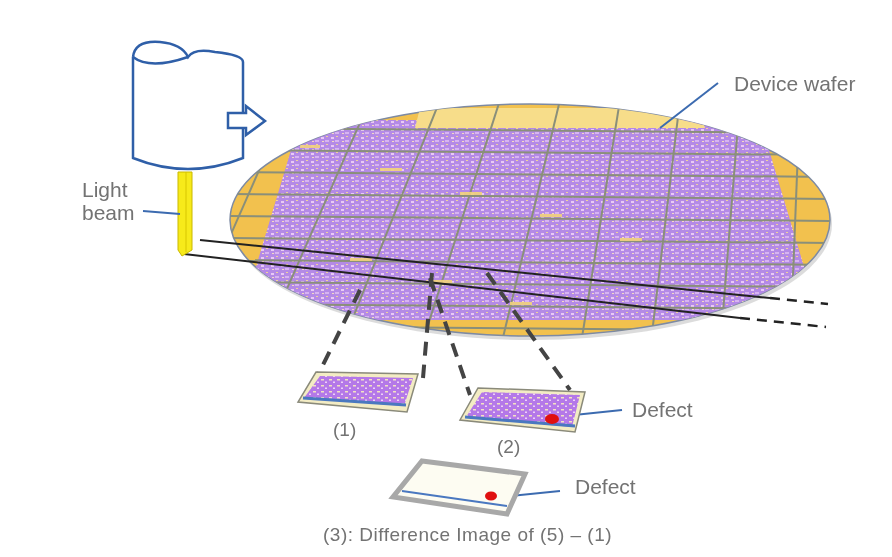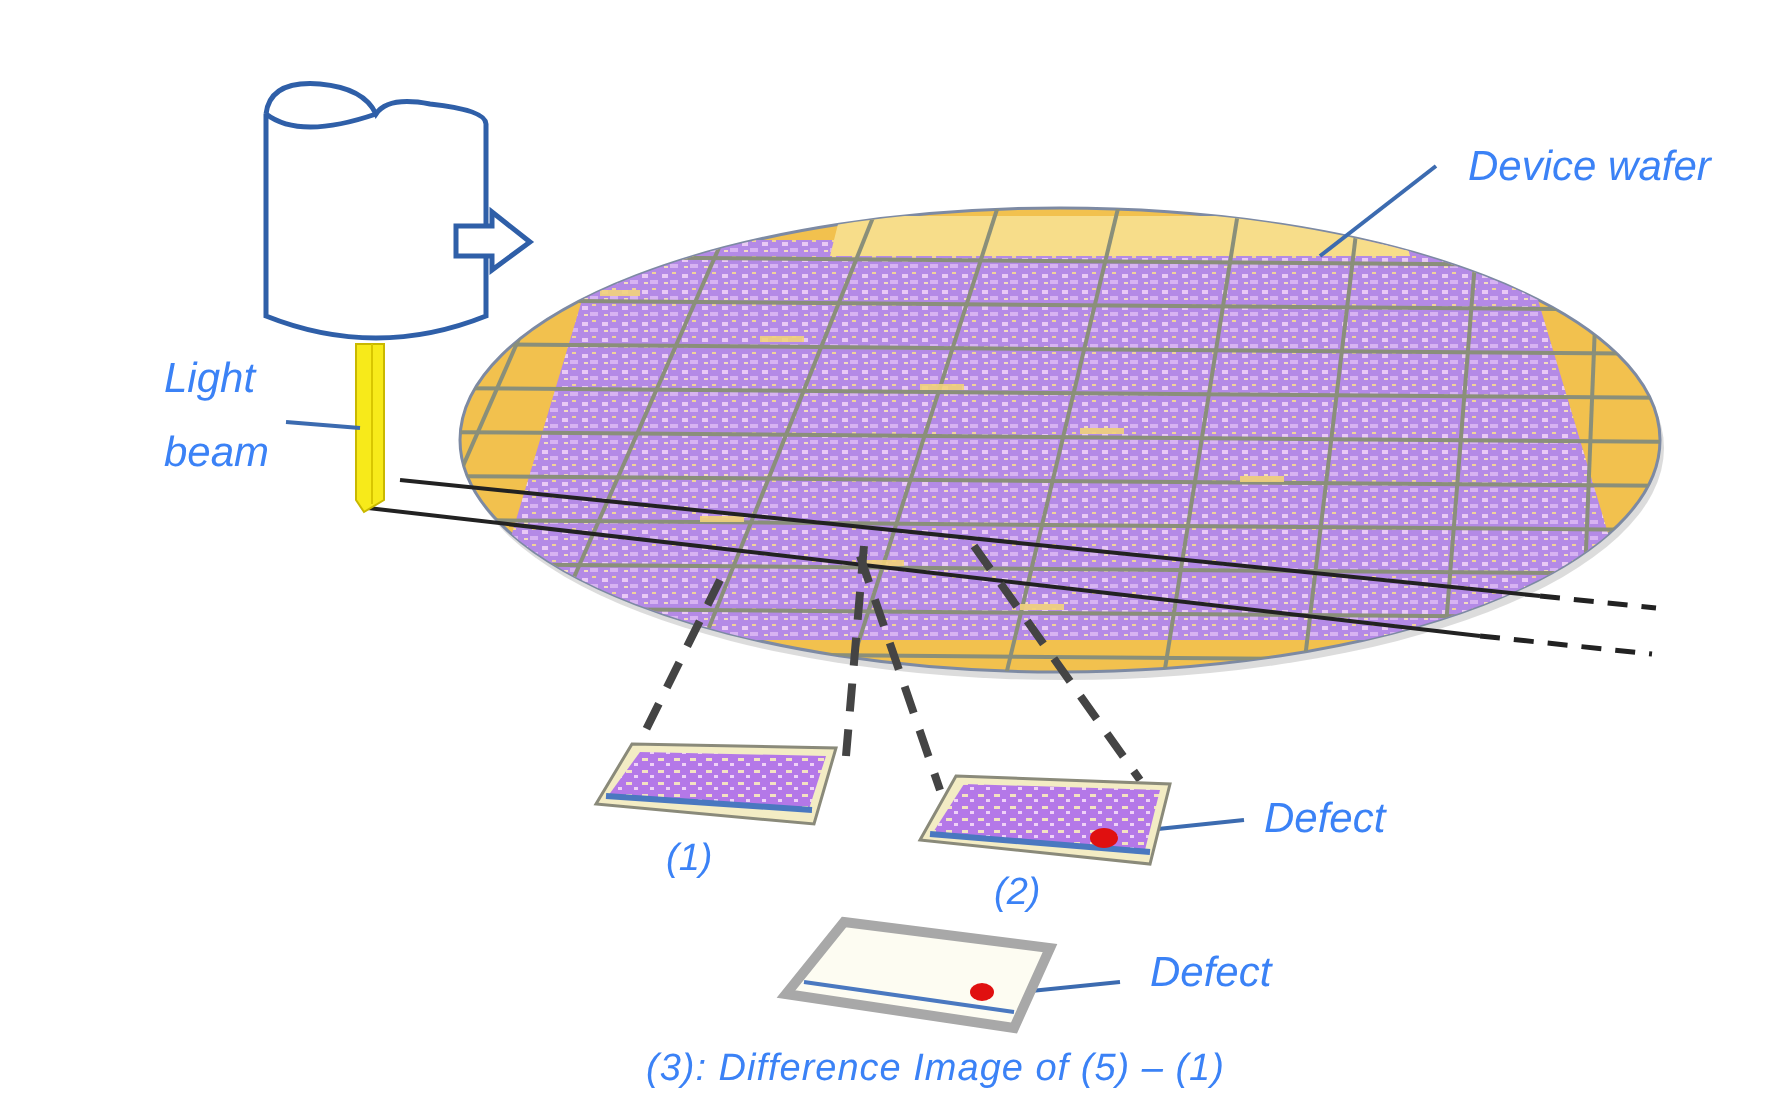--- a/index.html
+++ b/index.html
@@ -1,18 +1,18 @@
 <!DOCTYPE html>
 <html><head>
   <meta charset="utf-8">
   <style>
     html, body { margin: 0; padding: 0; background: #ffffff; }
     body { width: 892px; height: 557px; position: relative; overflow: hidden; font-family: "Liberation Sans", sans-serif; }
     #diagram { position: absolute; left: 0; top: 0; width: 892px; height: 557px; }
-    .lbl { position: absolute; color: #3b82f6; font-family: "Liberation Sans", sans-serif; font-size: 21px; line-height: 1.1; white-space: nowrap; font-style: italic; }
+    .lbl { position: absolute; color: #737373; font-family: "Liberation Sans", sans-serif; font-size: 21px; line-height: 1.1; white-space: nowrap; }
     .lbl-sm { font-size: 19px; }
   </style>
 </head>
 <body>
 
 <svg id="diagram" viewBox="0 0 892 557" xmlns="http://www.w3.org/2000/svg">
   <defs>
     <pattern id="diepat" width="10" height="8" patternUnits="userSpaceOnUse">
       <rect width="10" height="8" fill="#b48ae6"></rect>
       <rect x="1" y="1" width="3" height="2" fill="#e9c9f5"></rect>
@@ -127,18 +127,18 @@
 
   <g>
     <polygon points="422,461 525,474 507,514 393,497" fill="#fdfcf2" stroke="#a8a8a8" stroke-width="5"></polygon>
     <line x1="402" y1="491" x2="507" y2="506" stroke="#4a78c0" stroke-width="2"></line>
     <ellipse cx="491" cy="496" rx="6" ry="4.5" fill="#e01010"></ellipse>
   </g>
 </svg>
 
 <div class="lbl" style="left:734px; top:72px;">Device wafer</div>
 <div class="lbl" style="left:82px; top:178px;">Light</div>
-<div class="lbl" style="left:82px; top:215px;">beam</div>
+<div class="lbl" style="left:82px; top:201px;">beam</div>
 <div class="lbl" style="left:632px; top:398px;">Defect</div>
 <div class="lbl" style="left:575px; top:475px;">Defect</div>
 <div class="lbl lbl-sm" style="left:333px; top:420px;">(1)</div>
 <div class="lbl lbl-sm" style="left:497px; top:437px;">(2)</div>
 <div class="lbl lbl-sm" style="left:323px; top:525px; letter-spacing:0.5px;">(3): Difference Image of (5) – (1)</div>
 
 </body></html>

